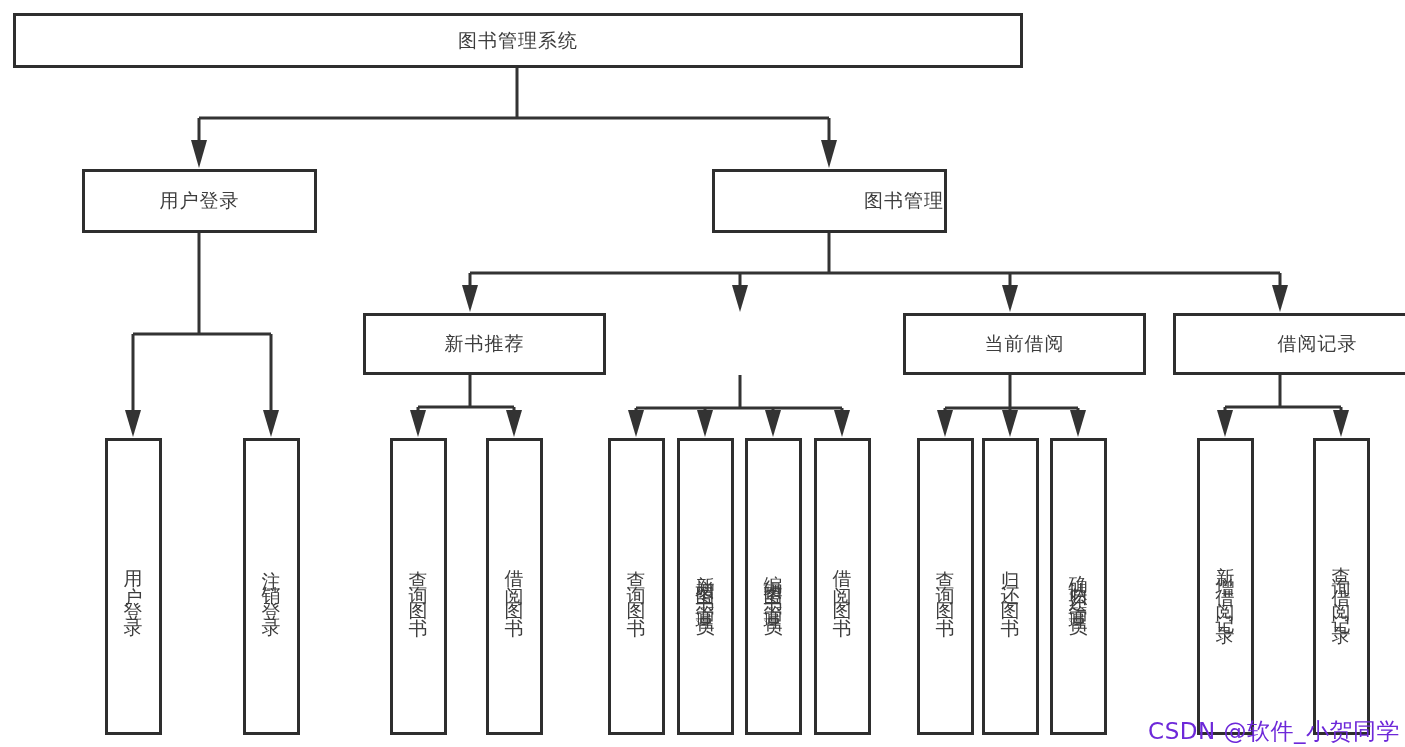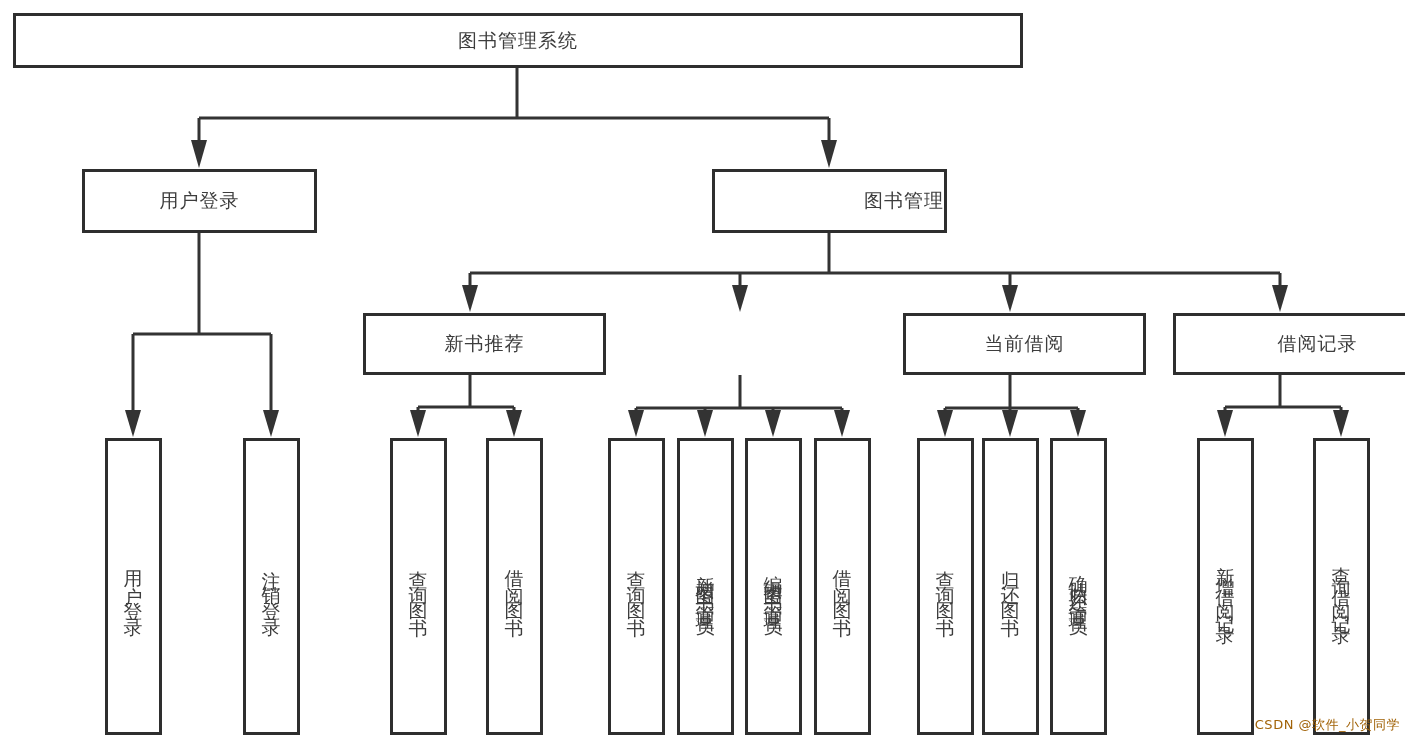--- a/index.html
+++ b/index.html
@@ -30,22 +30,22 @@
     writing-mode:vertical-rl;
     font-size:19px;
     line-height:1;
   }
   .sp-s .vtext{letter-spacing:16px;}
   .sp-m .vtext{letter-spacing:12px;}
   .sp-l .vtext{letter-spacing:6px;}
   #watermark{
     position:absolute;
     right:5px;top:716px;
-    font-size:13px;
-    color:#a16207;
+    font-size:23px;
+    color:#6d28d9;
     letter-spacing:0.5px;
     z-index:5;
     white-space:nowrap;
     text-align:center;
   }
 </style>
 </head>
 <body>
 
 <div id="stage">

